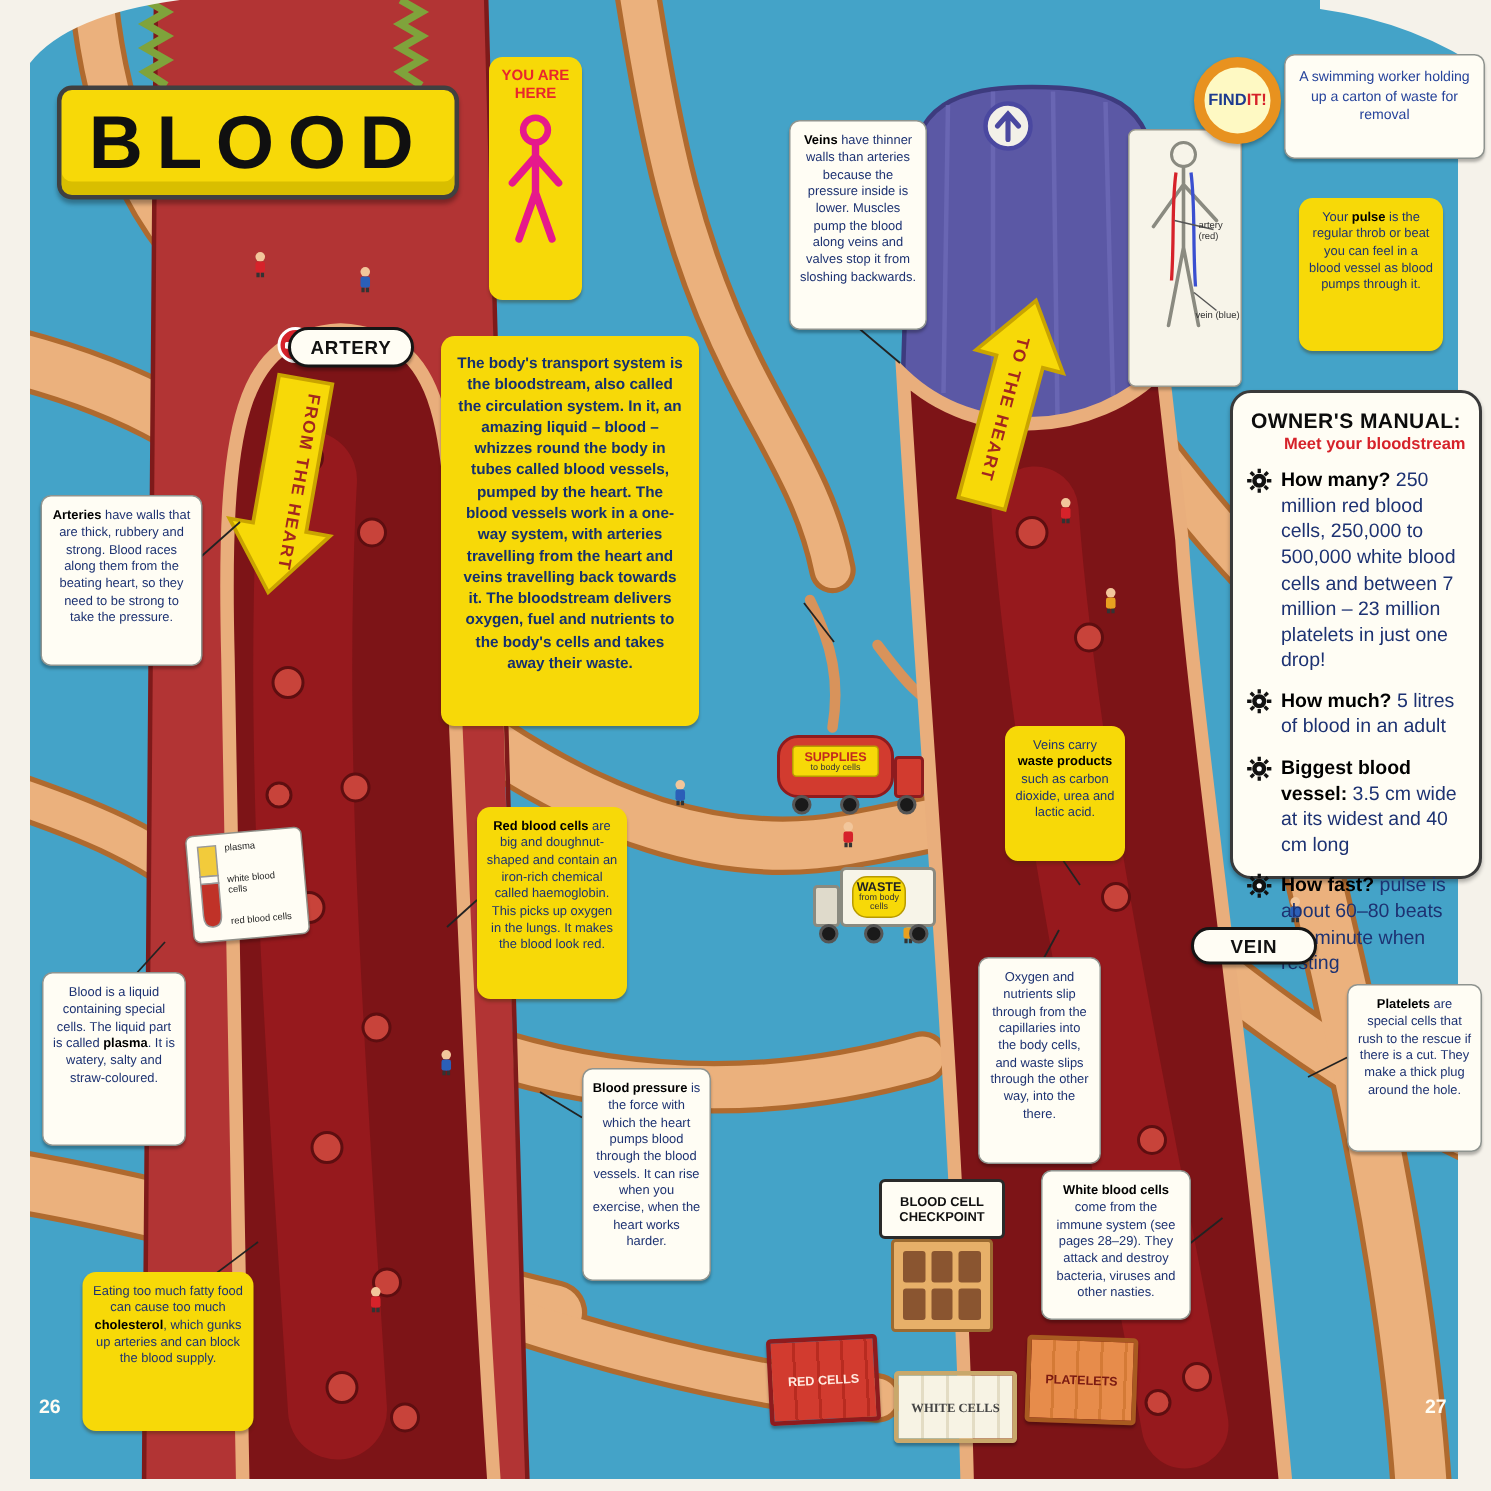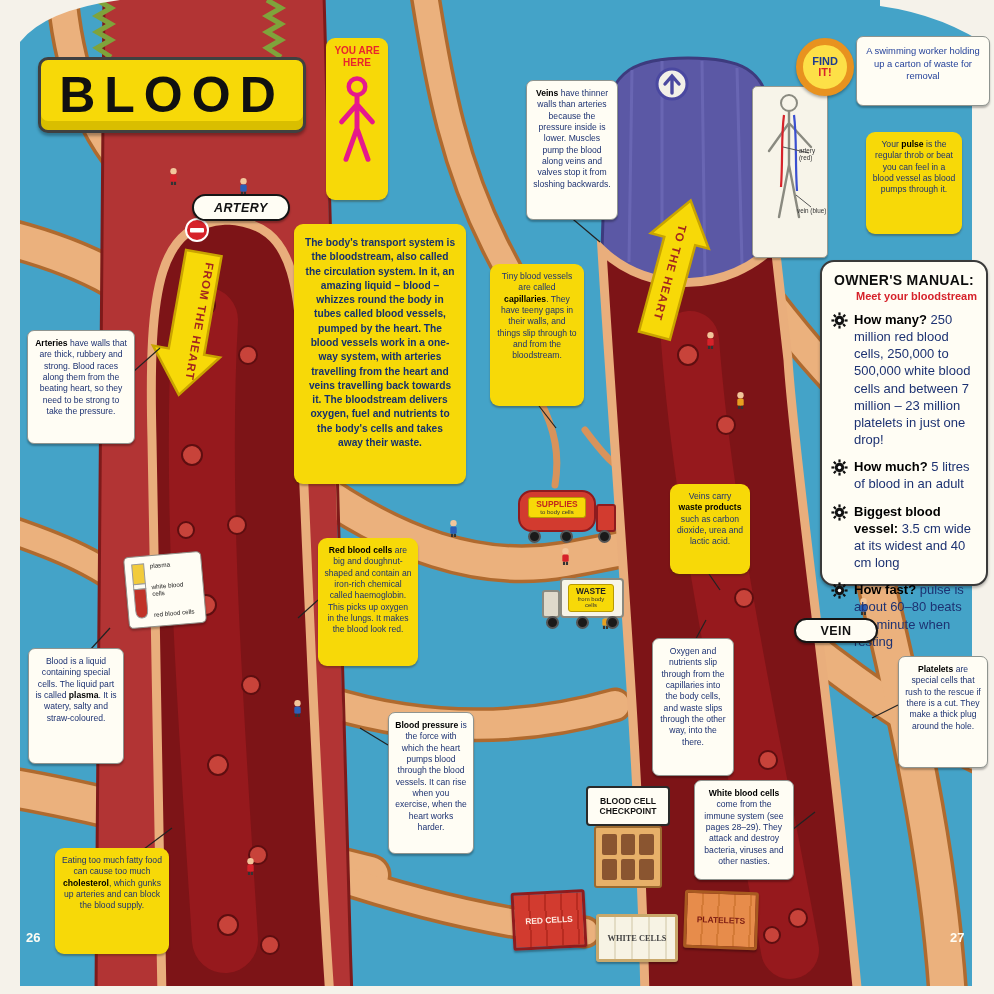--- a/index.html
+++ b/index.html
@@ -24,21 +24,21 @@
         color:#15306F;text-align:center;line-height:1.4;}
   #owners-manual{left:820px;top:260px;width:168px;height:326px;background:#FFFDF4;border:2px solid #3a3a3a;
         border-radius:14px;padding:10px 9px;box-shadow:0 2px 3px rgba(0,0,0,.3);}
   .manual-title{font-size:14px;font-weight:900;color:#0c0c0c;text-align:center;letter-spacing:.3px;}
   .manual-sub{font-size:11px;font-weight:800;color:#D6222A;text-align:right;margin:2px 0 9px;}
   .manual-item{display:flex;gap:6px;margin-bottom:10px;align-items:flex-start;}
   .manual-item .gear{flex:0 0 17px;margin-top:1px;}
   .manual-text{font-size:13px;line-height:1.32;color:#1d3272;}
   .pagenum{position:absolute;color:#FFFDF4;font-weight:bold;font-size:13px;}
   #find-ring{left:796px;top:38px;width:58px;height:58px;border-radius:50%;border:7px solid #E8921F;
-        background:#fde047;display:flex;flex-direction:column;align-items:center;justify-content:center;
+        background:#fef9c3;display:flex;align-items:center;justify-content:center;
         box-shadow:0 2px 3px rgba(0,0,0,.3);z-index:5;}
   #find-ring .l1{font-size:11px;font-weight:900;color:#1d3b8f;line-height:1;}
   #find-ring .l2{font-size:11px;font-weight:900;color:#D6222A;line-height:1;}
   #find-bubble{left:856px;top:36px;width:134px;height:70px;padding:8px 8px;font-size:9.4px;color:#26439B;
         line-height:1.35;text-align:center;}
   #figure-card{left:752px;top:86px;width:76px;height:172px;background:#F7F4E9;border:1px solid #9a9a90;
         border-radius:5px;box-shadow:0 2px 2px rgba(0,0,0,.25);}
   .fig-label{position:absolute;font-size:6.3px;color:#333;}
   #tube-sign{left:126px;top:554px;width:78px;height:72px;background:#FFFDF4;border:1px solid #8f8f88;
         border-radius:5px;transform:rotate(-5deg);display:flex;gap:4px;padding:5px;box-shadow:0 2px 2px rgba(0,0,0,.25);}
@@ -223,39 +223,36 @@
   </div>
 
   <div class="box yellow" id="you-are-here">
     <div class="yah-label">YOU ARE HERE</div>
     <svg width="44" height="110" viewBox="0 0 40 86">
       <circle cx="20" cy="10" r="7.5" fill="none" stroke="#E6198C" stroke-width="4"></circle>
       <path d="M20,18 L20,48 M20,26 L6,42 M20,26 L34,42 M20,48 L10,76 M20,48 L30,76" fill="none" stroke="#E6198C" stroke-width="4.5" stroke-linecap="round"></path>
     </svg>
   </div>
 
-  <div class="box pill" style="left:192px;top:194px;width:98px;height:27px;font-style:italic;">
+  <div class="box pill" style="left:192px;top:218px;width:84px;height:27px;">
     <span>ARTERY</span>
   </div>
 
   <div class="box yellow" id="intro-box">
     <span><span>The body's transport system is the bloodstream, also called the circulation system. In it, an amazing liquid – blood – whizzes round the body in tubes called blood vessels, pumped by the heart. The blood vessels work in a one-way system, with arteries travelling from the heart and veins travelling back towards it. The bloodstream delivers oxygen, fuel and nutrients to the body's cells and takes away their waste.</span></span>
   </div>
 
   <div class="box white callout" style="left:27px;top:330px;width:108px;height:114px;">
     <span><span class="b">Arteries</span><span> have walls that are thick, rubbery and strong. Blood races along them from the beating heart, so they need to be strong to take the pressure.</span></span>
   </div>
 
   <div class="box white callout" style="left:526px;top:80px;width:92px;height:140px;">
     <span><span class="b">Veins</span><span> have thinner walls than arteries because the pressure inside is lower. Muscles pump the blood along veins and valves stop it from sloshing backwards.</span></span>
   </div>
 
-  <div class="box yellow callout" style="left:490px;top:264px;width:94px;height:142px;">
-    <span><span>Tiny blood vessels are called </span><span class="b">capillaries</span><span>. They have teeny gaps in their walls, and things slip through to and from the bloodstream.</span></span>
-  </div>
 
   <div class="box" id="figure-card">
     <svg width="76" height="172" viewBox="0 0 76 172">
       <circle cx="36" cy="16" r="8" fill="none" stroke="#8a8a80" stroke-width="2"></circle>
       <path d="M36,24 L36,78 M36,36 L16,64 M36,36 L58,60 M36,78 L26,130 M36,78 L46,130" fill="none" stroke="#8a8a80" stroke-width="2.4" stroke-linecap="round"></path>
       <path d="M31,28 C28,50 30,70 28,100" fill="none" stroke="#D6222A" stroke-width="2.2"></path>
       <path d="M41,28 C44,52 42,74 44,104" fill="none" stroke="#3A4FD0" stroke-width="2.2"></path>
       <line x1="30" y1="60" x2="56" y2="66" stroke="#555" stroke-width="1"></line>
       <line x1="43" y1="108" x2="58" y2="120" stroke="#555" stroke-width="1"></line>
     </svg>
@@ -380,21 +377,21 @@
       <span class="t2">to body cells</span>
     </div>
     <div style="position:absolute;left:78px;top:20px;width:20px;height:28px;background:#D23B2F;border:2px solid #8E1B1E;border-radius:3px;"></div>
     <div class="wheel" style="left:10px;top:46px;"></div>
     <div class="wheel" style="left:42px;top:46px;"></div>
     <div class="wheel" style="left:80px;top:46px;"></div>
   </div>
 
   <div class="truck" style="left:540px;top:574px;width:94px;height:68px;">
     <div style="position:absolute;left:20px;top:4px;width:64px;height:40px;background:#F7F4E8;border:2px solid #8a8a80;border-radius:4px;"></div>
-    <div class="truck-sign" style="left:28px;top:10px;width:46px;">
+    <div class="truck-sign" style="left:28px;top:10px;width:36px;border-radius:10px;">
       <span class="t1" style="color:#222;">WASTE</span>
       <span class="t2">from body cells</span>
     </div>
     <div style="position:absolute;left:2px;top:16px;width:18px;height:28px;background:#DFDACB;border:2px solid #8a8a80;border-radius:3px;"></div>
     <div class="wheel" style="left:6px;top:42px;"></div>
     <div class="wheel" style="left:36px;top:42px;"></div>
     <div class="wheel" style="left:66px;top:42px;"></div>
   </div>
 
   <div class="box white callout" style="left:388px;top:712px;width:86px;height:142px;">

